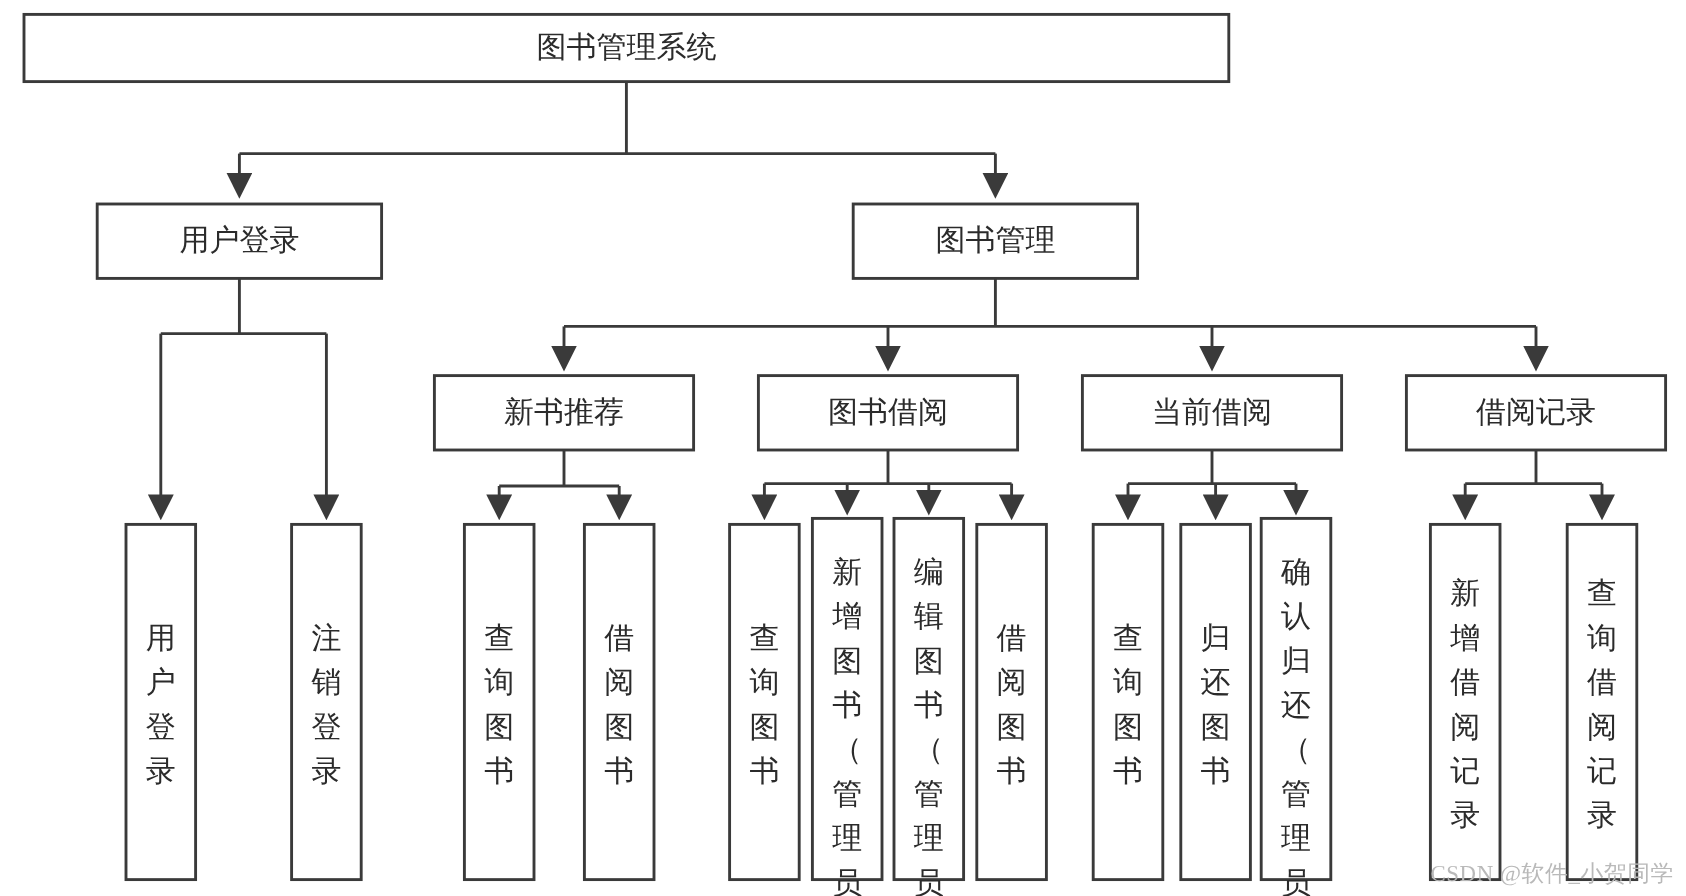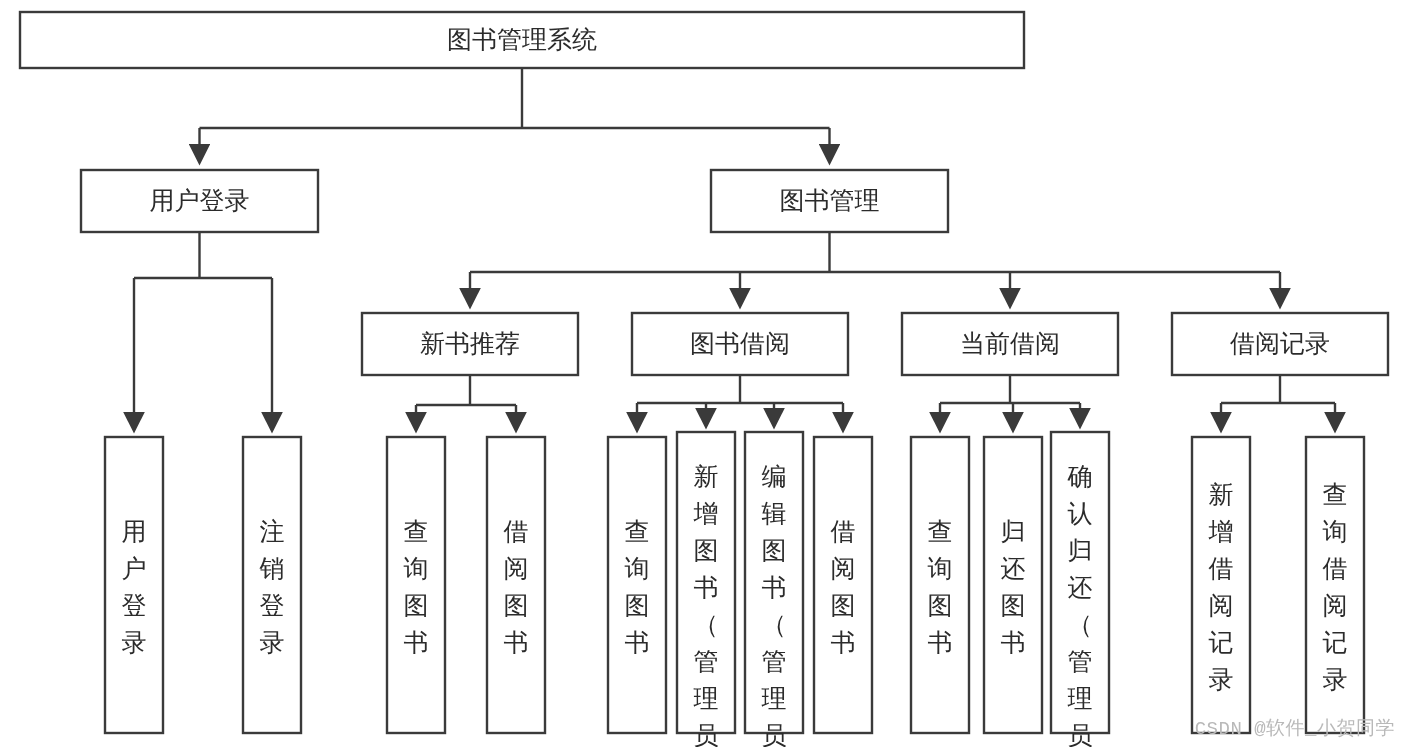--- a/index.html
+++ b/index.html
@@ -45,21 +45,21 @@
     fill: none;
   }
   .arrow-head {
     fill: #3a3a3a;
     stroke: none;
   }
   .watermark {
     position: absolute;
     right: 10px;
     bottom: 6px;
-    font-family: Liberation Mono, monospace;
+    font-family: Liberation Serif, serif;
     font-size: 19px;
     color: #b9b9b9;
     white-space: nowrap;
     letter-spacing: 0.5px;
   }
 </style>
 </head>
 <body>
 
 <svg id="diagram" viewBox="0 0 1405 747" xmlns="http://www.w3.org/2000/svg">

